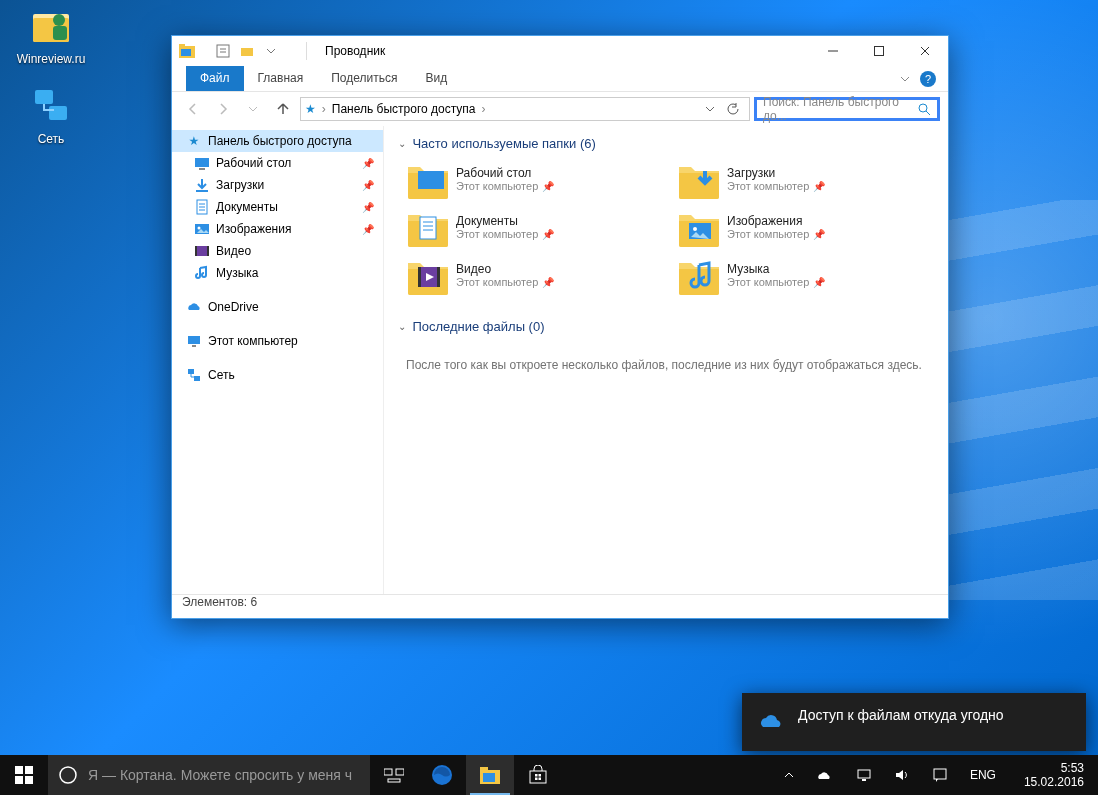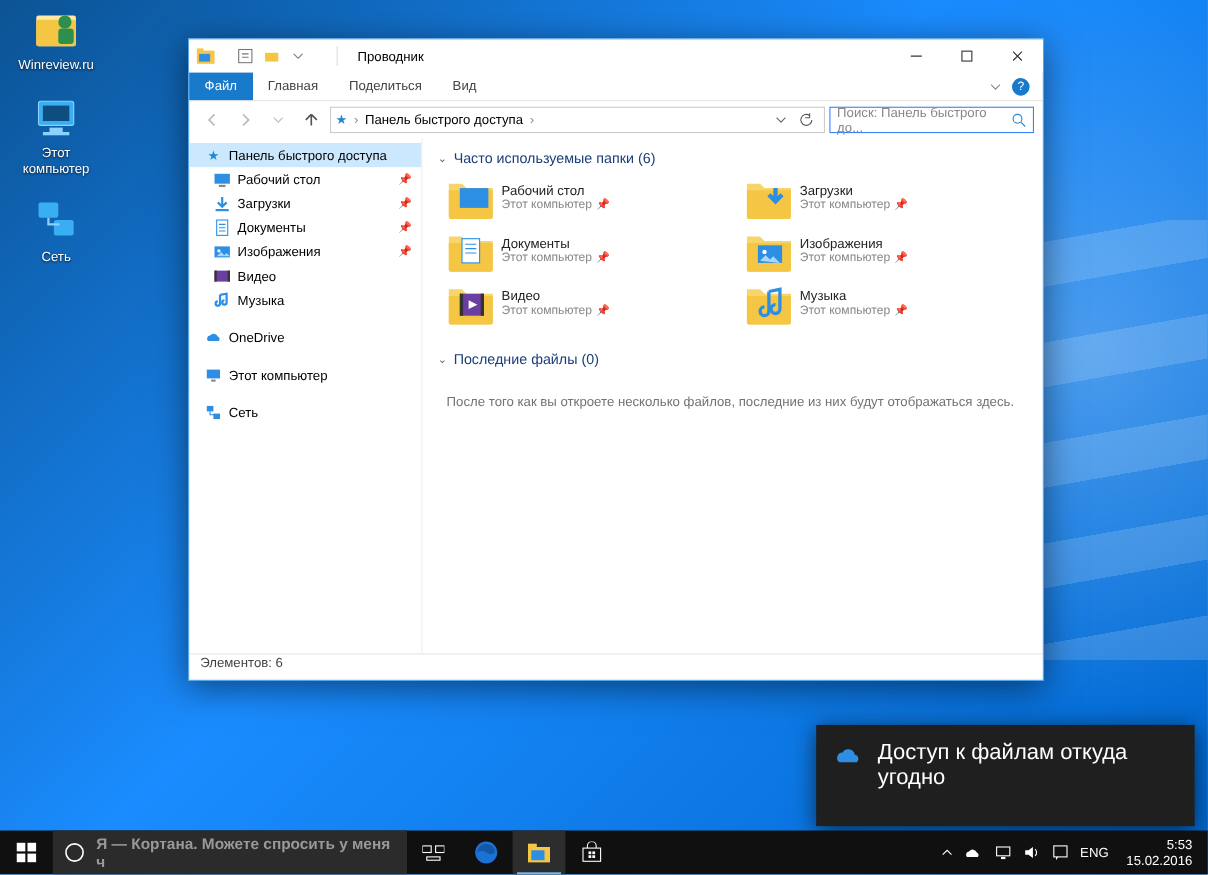--- a/index.html
+++ b/index.html
@@ -17,33 +17,33 @@
 
 .window { position: absolute; left: 171px; top: 35px; width: 778px; height: 584px; background: #fff; border: 1px solid #4a9fe8; box-shadow: 0 6px 30px rgba(0,0,0,0.5); display: flex; flex-direction: column; }
 .titlebar { height: 30px; display: flex; align-items: center; padding-left: 6px; background: #fff; gap: 12px; }
 .titlebar .tb-icon { width: 18px; height: 18px; margin-right: 4px; }
 .titlebar .qat { display: flex; gap: 2px; margin-right: 6px; align-items: center; }
 .titlebar .qat-item { width: 22px; height: 22px; display: flex; align-items: center; justify-content: center; color: #555; }
 .titlebar .title { font-size: 12px; color: #000; }
 .titlebar .win-controls { margin-left: auto; display: flex; }
 .win-btn { width: 46px; height: 30px; display: flex; align-items: center; justify-content: center; font-size: 11px; color: #333; }
 
-.ribbon-tabs { height: 26px; display: flex; align-items: flex-end; padding-left: 0; border-bottom: 1px solid #e5e5e5; }
+.ribbon-tabs { height: 26px; display: flex; align-items: flex-end; padding-left: 14px; border-bottom: 1px solid #e5e5e5; }
 .ribbon-tab { padding: 5px 14px 6px; font-size: 12px; color: #444; cursor: pointer; }
 .ribbon-tab.file { background: #1979ca; color: #fff; }
 .ribbon-help { margin-left: auto; padding: 4px 12px; display: flex; gap: 10px; align-items: center; }
 .help-icon { width: 16px; height: 16px; border-radius: 50%; background: #1979ca; color: #fff; font-size: 11px; display: flex; align-items: center; justify-content: center; }
 
 .nav-row { height: 34px; display: flex; align-items: center; padding: 4px 8px; gap: 4px; }
 .nav-arrow { width: 26px; height: 26px; display: flex; align-items: center; justify-content: center; color: #bbb; }
 .nav-arrow.enabled { color: #555; }
 .addressbar { flex: 1; height: 24px; border: 1px solid #ccc; display: flex; align-items: center; padding: 0 4px; font-size: 12px; gap: 6px; }
 .addressbar .star { color: #1b8ad0; }
 .addr-refresh { width: 24px; display: flex; align-items: center; justify-content: center; color: #555; }
-.searchbox { width: 186px; height: 24px; border: 1px solid #3b82f6; display: flex; align-items: center; padding: 0 6px; font-size: 12px; color: #888; }
+.searchbox { width: 186px; height: 24px; border: 3px solid #3b82f6; display: flex; align-items: center; padding: 0 6px; font-size: 12px; color: #888; }
 .searchbox .mag { margin-left: auto; color: #1b8ad0; }
 
 .body-row { flex: 1; display: flex; min-height: 0; }
 .navpane { width: 212px; border-right: 1px solid #eee; padding-top: 4px; overflow: hidden; }
 .nav-item { height: 22px; display: flex; align-items: center; font-size: 12px; padding-left: 22px; gap: 6px; cursor: pointer; position: relative; }
 .nav-item.root { padding-left: 14px; font-weight: normal; }
 .nav-item.selected { background: #cce8ff; }
 .nav-item .pin { position: absolute; right: 8px; color: #999; font-size: 10px; }
 .nav-item .nico { width: 16px; height: 16px; display: flex; align-items: center; justify-content: center; flex-shrink: 0; }
 .nav-group-sep { height: 12px; }
@@ -59,31 +59,31 @@
 .folder-sub { font-size: 11px; color: #888; display: flex; align-items: center; gap: 4px; }
 .folder-sub .pin { color: #aaa; font-size: 10px; }
 
 .empty-msg { font-size: 12px; color: #737373; padding: 14px 8px; }
 
 .statusbar { height: 24px; border-top: 1px solid #e5e5e5; display: flex; align-items: flex-start; padding: 0 10px; font-size: 12px; color: #444; }
 
 
 .toast { position: absolute; right: 12px; bottom: 44px; width: 344px; background: #1f1f1f; color: #fff; padding: 14px 16px 16px; display: flex; gap: 12px; box-shadow: 0 4px 20px rgba(0,0,0,0.6); }
 .toast-icon { width: 28px; height: 28px; flex-shrink: 0; }
-.toast-title { font-size: 20px; margin-bottom: 16px; }
+.toast-title { font-size: 14px; margin-bottom: 4px; }
 .toast-body { font-size: 12.5px; color: #aaa; line-height: 1.45; }
 
 
 .taskbar { position: absolute; left: 0; right: 0; bottom: 0; height: 40px; background: #101010; display: flex; align-items: center; color: #fff; }
 .start-btn { width: 48px; height: 40px; display: flex; align-items: center; justify-content: center; }
-.cortana { height: 40px; width: 322px; background: #2b2b2b; display: flex; align-items: center; padding: 0 10px; gap: 10px; color: #999; font-size: 14px; font-weight: bold; }
+.cortana { height: 40px; width: 322px; background: #2b2b2b; display: flex; align-items: center; padding: 0 10px; gap: 10px; color: #999; font-size: 14px; }
 .task-item { width: 48px; height: 40px; display: flex; align-items: center; justify-content: center; position: relative; }
 .task-item.active { background: #2d2d2d; }
 .task-item.active::after { content: ""; position: absolute; left: 4px; right: 4px; bottom: 0; height: 2px; background: #76b9ed; }
-.tray { margin-left: auto; display: flex; align-items: center; gap: 10px; padding-right: 8px; font-size: 12px; }
+.tray { margin-left: auto; display: flex; align-items: center; gap: 22px; padding-right: 8px; font-size: 12px; }
 .tray-item { display: flex; align-items: center; justify-content: center; height: 40px; }
 .clock { text-align: right; line-height: 1.2; font-size: 12px; padding: 0 6px; }
 
 
 svg { display: block; }
 </style>
 </head>
 <body>
 
 <div class="wallpaper"></div>
@@ -92,32 +92,20 @@
   <div class="desktop-icon">
     <div class="ico">
       <svg width="44" height="44" viewBox="0 0 44 44">
           <rect x="4" y="10" width="36" height="28" rx="2" fill="#ffe9a3"></rect>
           <rect x="4" y="14" width="36" height="24" rx="2" fill="#f4c644"></rect>
           <circle cx="30" cy="16" r="6" fill="#2d8f4e"></circle>
           <rect x="24" y="22" width="14" height="14" rx="3" fill="#2d8f4e"></rect>
         </svg>
     </div>
     <span>Winreview.ru</span>
-  </div>
-  <div class="desktop-icon">
-    <div class="ico">
-      <svg width="44" height="44" viewBox="0 0 44 44">
-          <rect x="6" y="8" width="32" height="22" rx="2" fill="#3aaef2" stroke="#8dd1ff"></rect>
-          <rect x="10" y="12" width="24" height="14" fill="#0d4d80"></rect>
-          <rect x="16" y="32" width="12" height="4" fill="#8dd1ff"></rect>
-          <rect x="10" y="36" width="24" height="3" fill="#8dd1ff"></rect>
-        </svg>
-    </div>
-    <span style="white-space:pre-line">Этот
-компьютер</span>
   </div>
   <div class="desktop-icon">
     <div class="ico">
       <svg width="44" height="44" viewBox="0 0 44 44">
           <rect x="6" y="6" width="18" height="14" rx="2" fill="#3aaef2"></rect>
           <rect x="20" y="22" width="18" height="14" rx="2" fill="#3aaef2"></rect>
           <path d="M15 20 v6 h10" stroke="#8dd1ff" stroke-width="2" fill="none"></path>
         </svg>
     </div>
     <span>Сеть</span>

